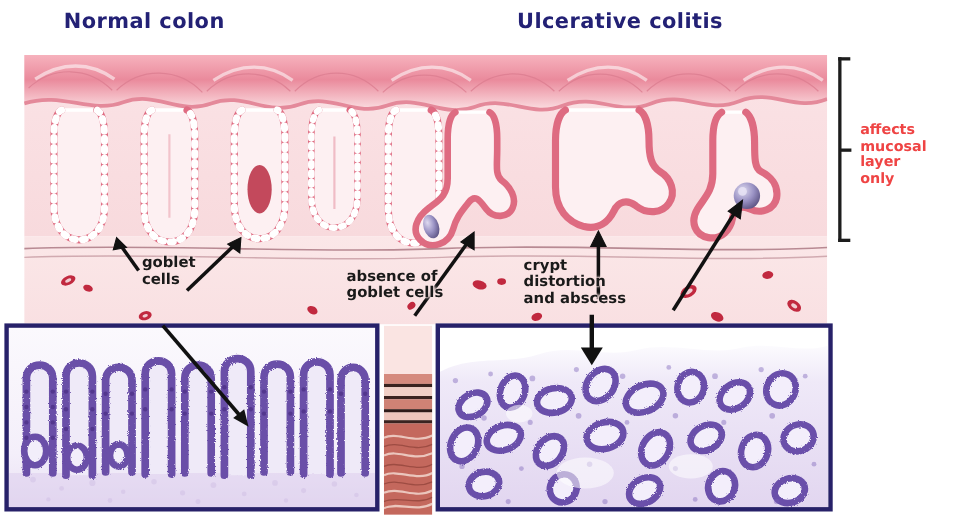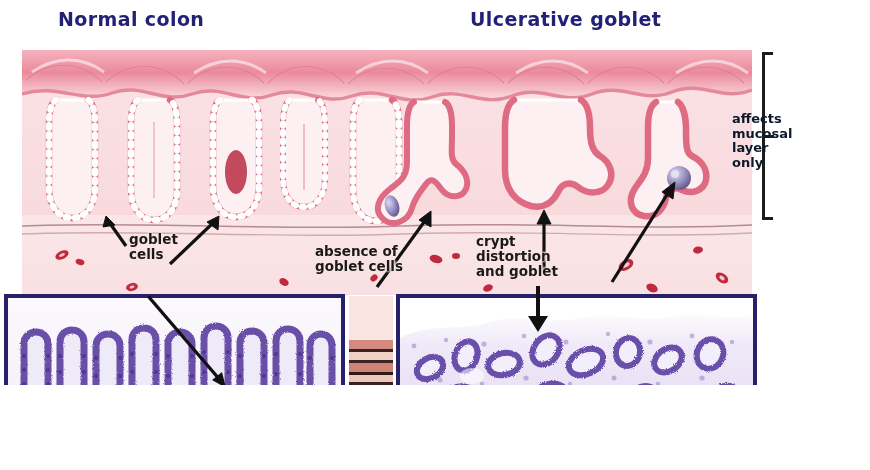--- a/index.html
+++ b/index.html
@@ -4,21 +4,21 @@
 <title>Normal colon vs Ulcerative colitis</title>
 <style>
   html,body{margin:0;padding:0;background:#ffffff;}
   body{
     font-family:"Liberation Sans", sans-serif;
     -webkit-font-smoothing:none;
   }
   #stage{
     position:relative;
     width:870px;
-    height:385px;
+    height:470px;
     overflow:hidden;
     background:#ffffff;
   }
 
   
   .title{
     position:absolute;
     font-weight:bold;
     font-size:19px;
     color:#232175;
@@ -54,26 +54,26 @@
   }
   #bracket .cap-top{top:0;}
   #bracket .cap-bot{bottom:0;}
   #bracket .tick{
     position:absolute; left:12px; top:50%;
     margin-top:-1px;
     width:10px; height:3px; background:#1d1d1d;
   }
   #bracket-caption{
     position:absolute;
-    left:732px; top:112px;
+    left:782px; top:112px;
     font-family:"DejaVu Sans", sans-serif;
     font-weight:bold;
     font-size:13px;
     line-height:14.5px;
-    color:#0f172a;
+    color:#ef4444;
     white-space:pre-line;
   }
 
   
   .anno{
     position:absolute;
     font-family:"DejaVu Sans", sans-serif;
     font-weight:bold;
     font-size:13.5px;
     line-height:15px;
@@ -105,21 +105,21 @@
     left:349px; top:296px;
     width:44px;  height:172px;
   }
 </style>
 </head>
 <body>
 
 <div id="stage">
 
   <div class="title" id="title-normal">Normal colon</div>
-  <div class="title" id="title-uc">Ulcerative goblet</div>
+  <div class="title" id="title-uc">Ulcerative colitis</div>
 
   <div id="anatomy">
   <svg width="730" height="245" viewBox="0 0 730 245" xmlns="http://www.w3.org/2000/svg">
     <defs>
       <linearGradient id="gSurf" x1="0" y1="0" x2="0" y2="1">
         <stop offset="0%" stop-color="#f6b2bd"></stop>
         <stop offset="45%" stop-color="#ea8a9c"></stop>
         <stop offset="100%" stop-color="#fbdfe2"></stop>
       </linearGradient>
       <linearGradient id="gMuc" x1="0" y1="0" x2="0" y2="1">
@@ -322,21 +322,21 @@
 mucosal
 layer
 only</div>
 
   <div class="anno" id="anno-goblet">goblet
 cells</div>
   <div class="anno" id="anno-absence">absence of
 goblet cells</div>
   <div class="anno" id="anno-crypt">crypt
 distortion
-and goblet</div>
+and abscess</div>
 
   <div id="connector">
     <svg width="44" height="172" viewBox="0 0 44 172" xmlns="http://www.w3.org/2000/svg">
       <rect x="0" y="0" width="44" height="172" fill="#fae4e2"></rect>
       <g transform="translate(0,44)">
         <rect x="0" y="0" width="44" height="9" fill="#d58a7e"></rect>
         <rect x="0" y="9" width="44" height="3" fill="#3a2320"></rect>
         <rect x="0" y="12" width="44" height="8" fill="#f0cfc6"></rect>
         <rect x="0" y="20" width="44" height="3" fill="#3a2320"></rect>
         <rect x="0" y="23" width="44" height="9" fill="#cf8275"></rect>

